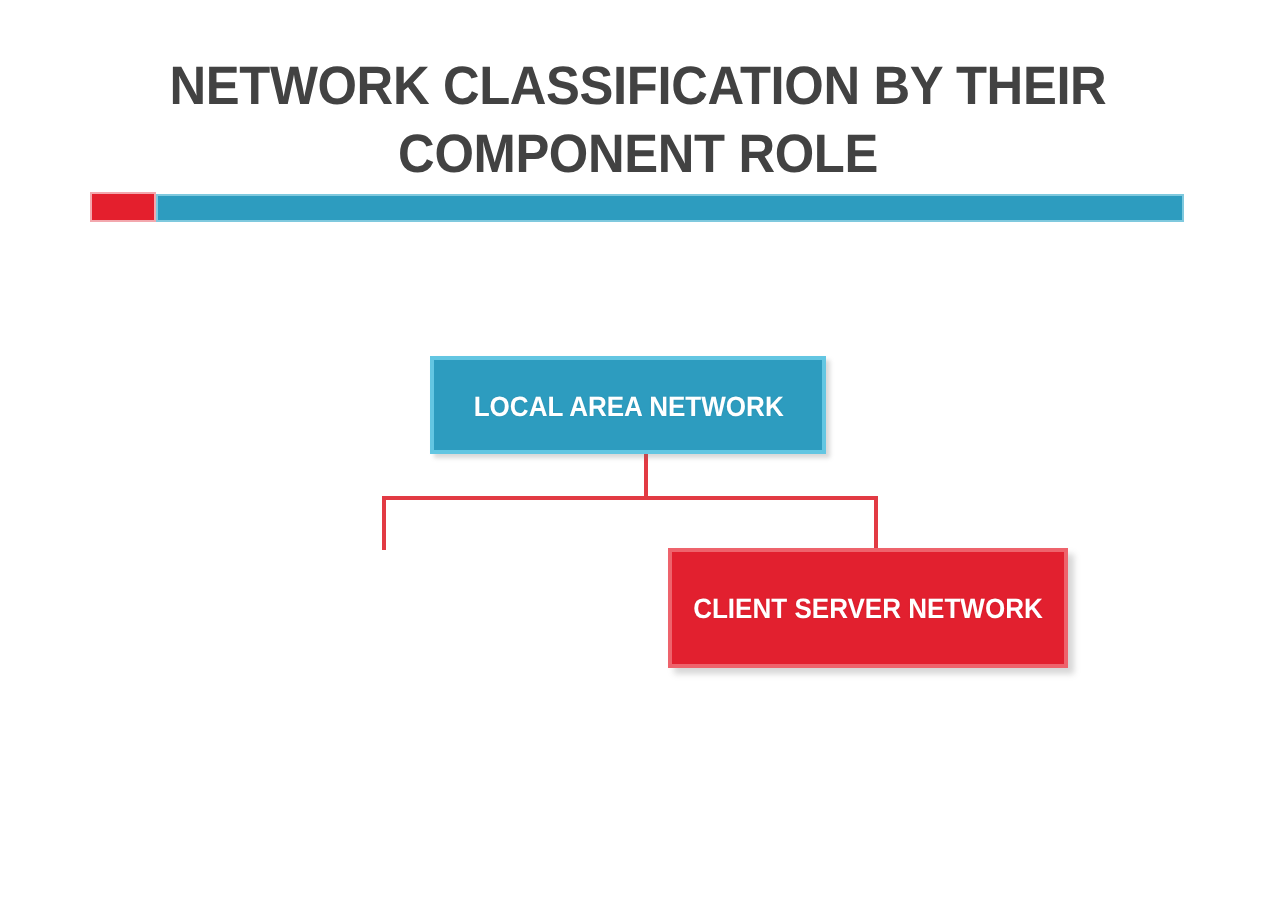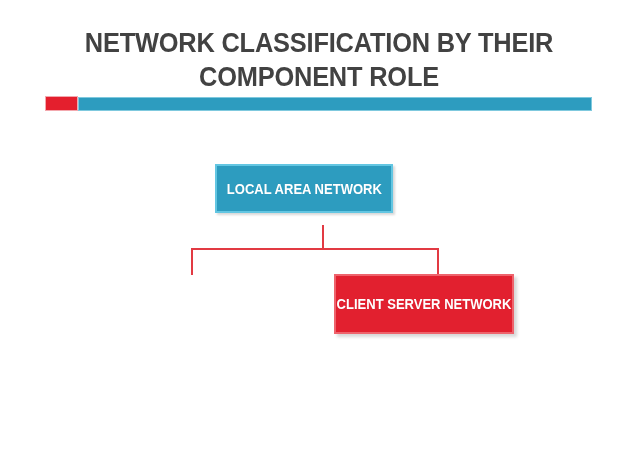--- a/index.html
+++ b/index.html
@@ -106,42 +106,42 @@
   }
   .node-label {
     display: inline-block;
     transform: scaleX(0.93);
     white-space: nowrap;
     text-shadow: 0 0 1px rgba(0,0,0,0.10);
   }
 
   #node-lan {
     left: 215px;
-    top: 164px;
-    width: 178px;
+    top: 178px;
+    width: 198px;
     height: 49px;
     background: #2D9CBF;
     border: 2px solid #63C6E2;
     font-size: 14px;
     box-shadow: 2px 2px 2px rgba(120,120,120,0.28);
   }
   #node-p2p {
     left: 92px;
     top: 274px;
     width: 200px;
     height: 60px;
     background: #E2202F;
     border: 2px solid #EE636C;
     font-size: 14px;
     box-shadow: 3px 3px 3px rgba(130,130,130,0.32);
   }
   #node-client-server {
     left: 334px;
     top: 274px;
-    width: 180px;
+    width: 200px;
     height: 60px;
     background: #E2202F;
     border: 2px solid #EE636C;
     font-size: 14px;
     box-shadow: 3px 3px 3px rgba(130,130,130,0.32);
   }
 </style>
 </head>
 <body>
 

